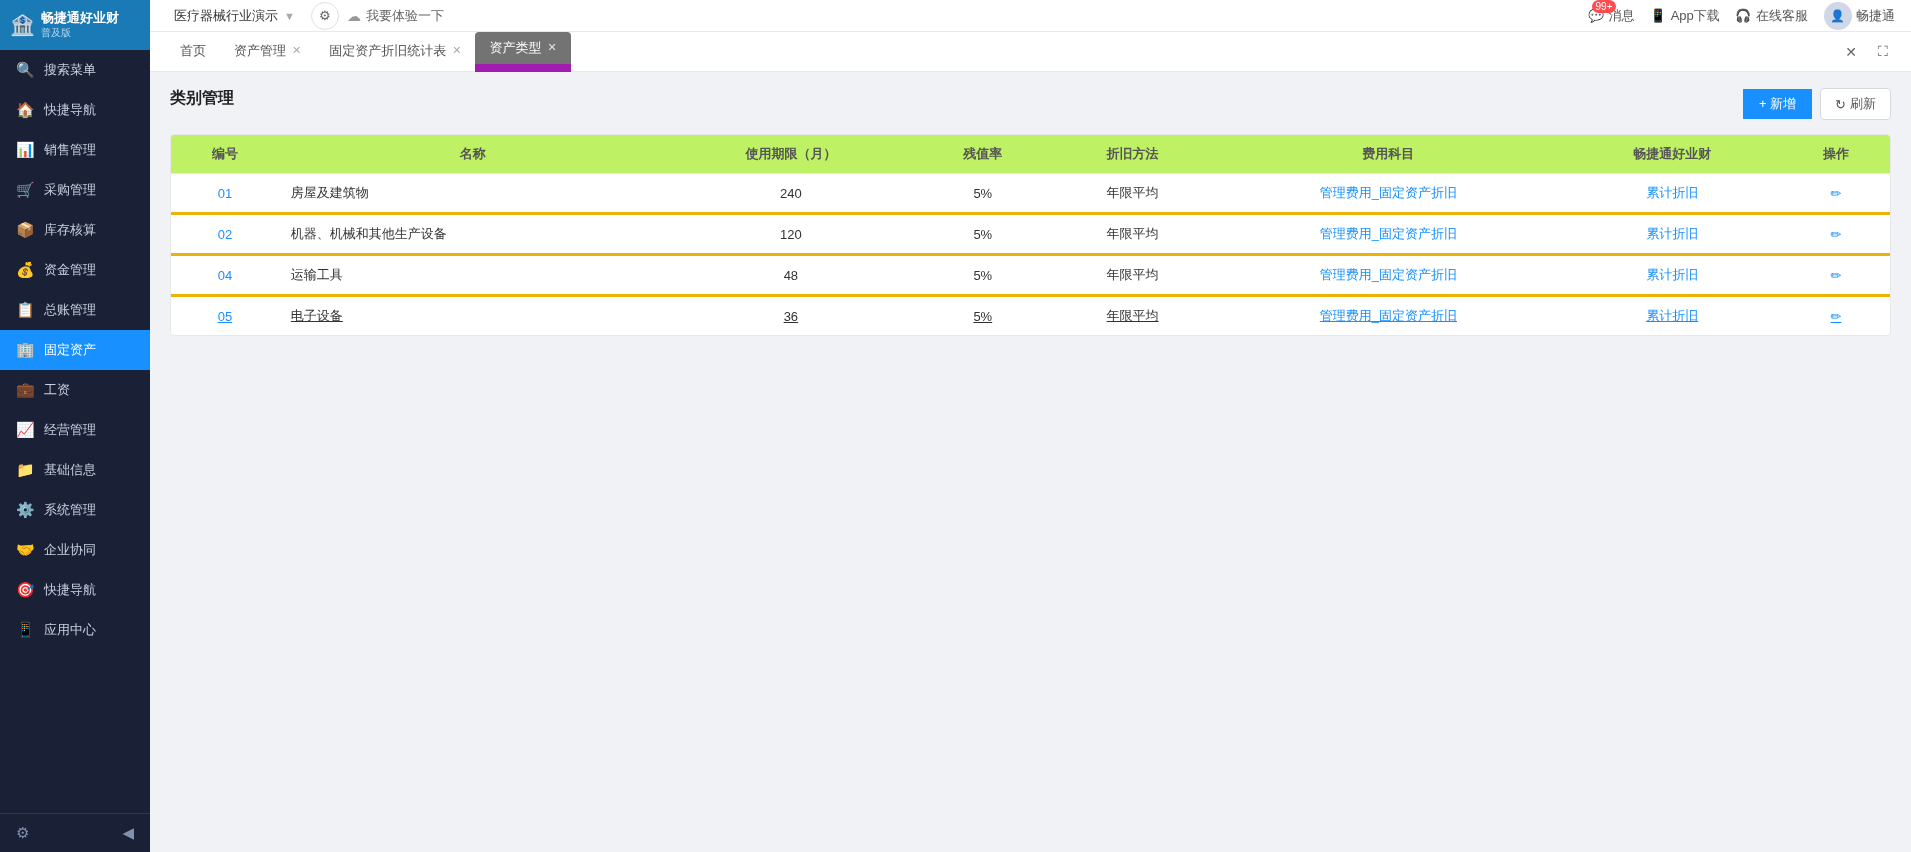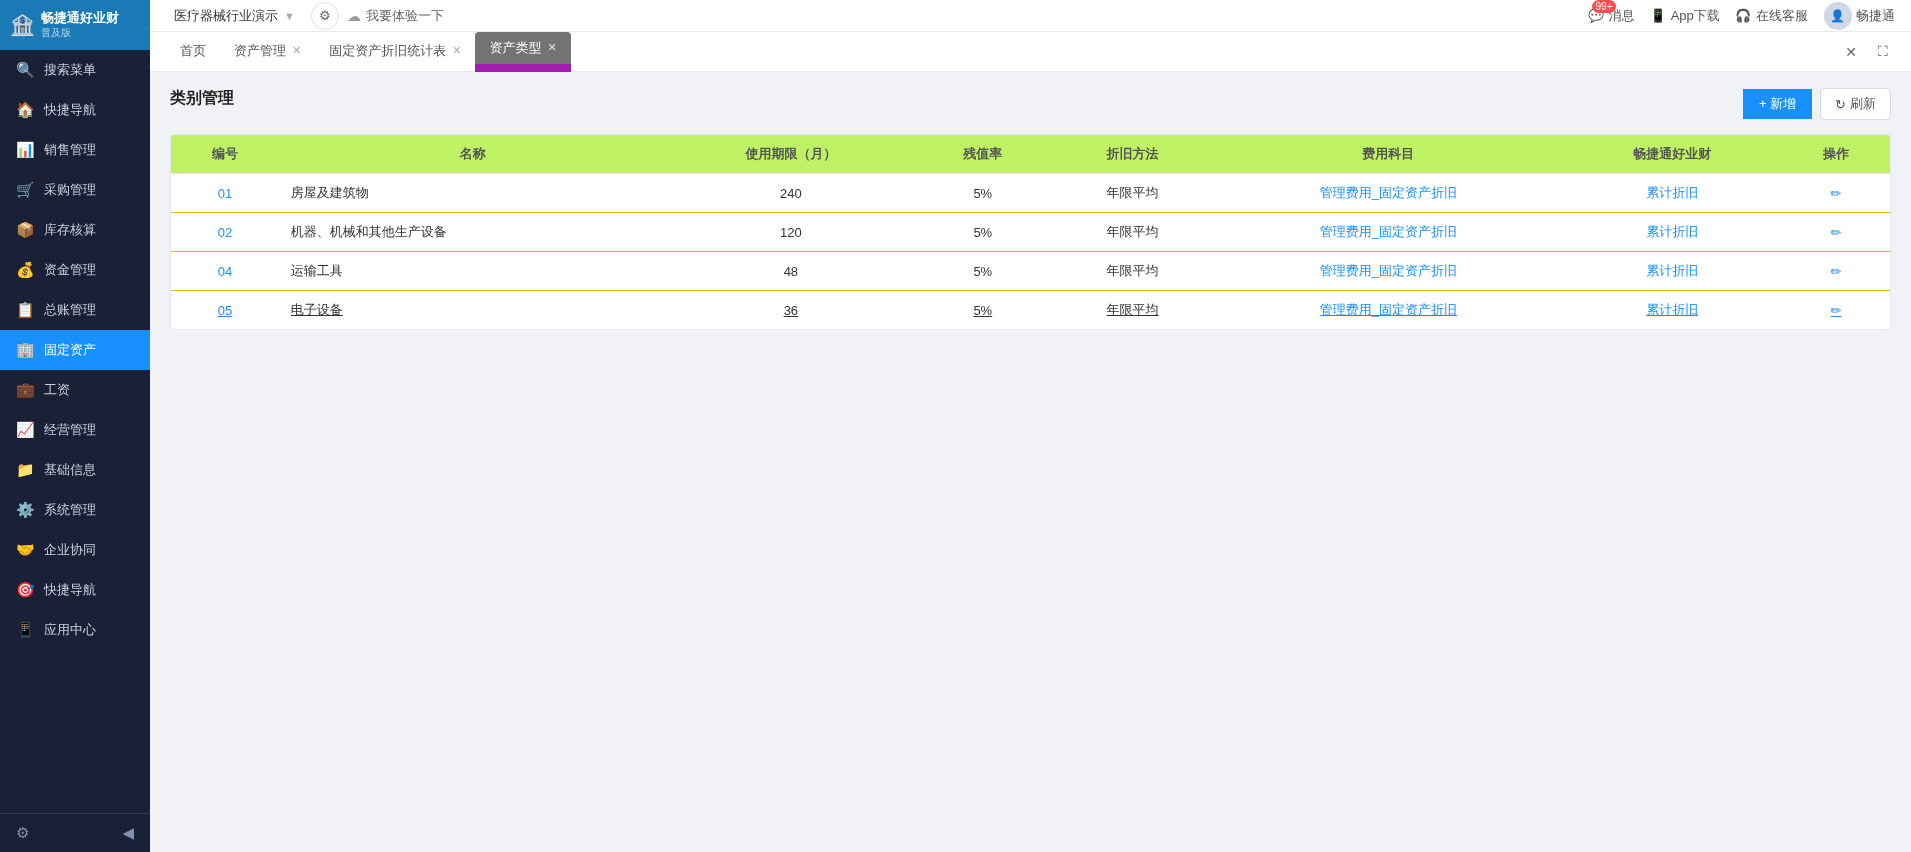--- a/index.html
+++ b/index.html
@@ -255,21 +255,21 @@
       font-weight: 600;
       font-size: 13px;
       border-bottom: 1px solid #e8e8e8;
       white-space: nowrap;
     }
     td {
       padding: 10px 12px;
       text-align: center;
       color: #333;
       font-size: 13px;
-      border-bottom: 1px solid #eab308;
+      border-bottom: 3px solid #eab308;
     }
     tbody tr:last-child td { border-bottom: none; text-decoration: underline; }
     .td-name { text-align: left; }
     .td-edit {
       color: #1890ff;
       cursor: pointer;
       font-size: 13px;
     }
     .td-code { color: #1890ff; }
     .td-subject { color: #1890ff; }

